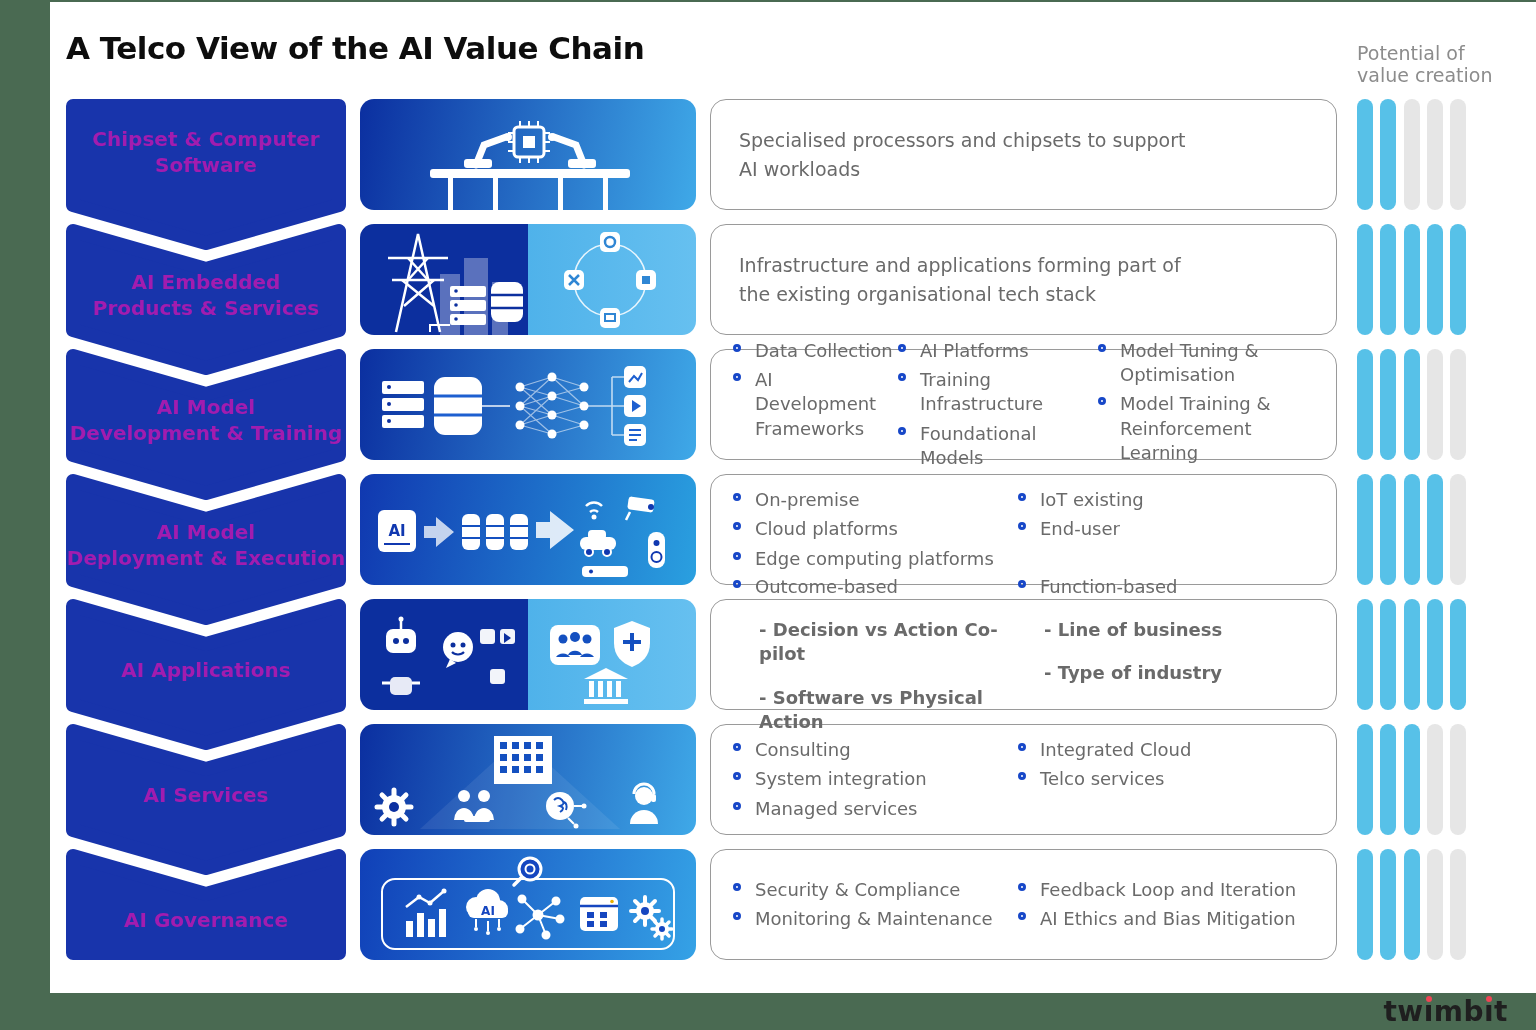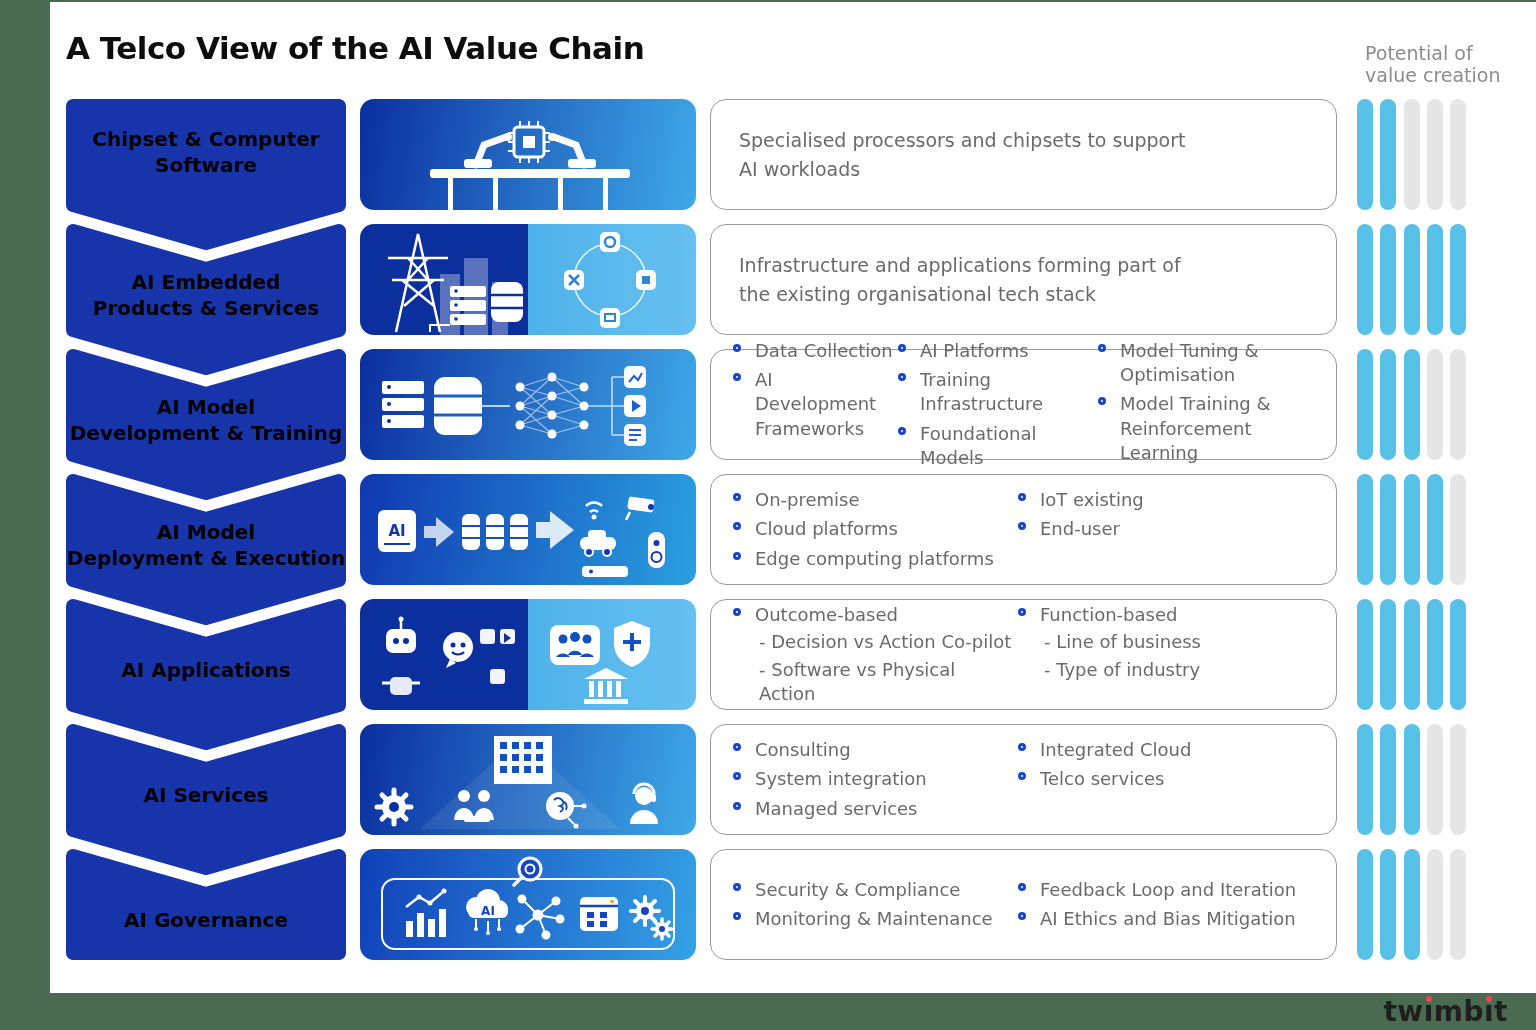--- a/index.html
+++ b/index.html
@@ -4,48 +4,48 @@
 <style>
   :root{
     --band:#4a6a52; --chev:#1834ab; --bar-blue:#57c1e8; --bar-gray:#e6e6e6;
     --bullet:#1747c8; --txt:#6a6a6a; --cap:#8c8c8c;
   }
   *{margin:0;padding:0;box-sizing:border-box;}
   html,body{width:1536px;height:1030px;overflow:hidden;}
   body{background:var(--band);font-family:"DejaVu Sans","Liberation Sans",sans-serif;position:relative;}
   .card{position:absolute;left:50px;top:2px;right:0;bottom:37px;background:#fff;}
   .title{position:absolute;left:16px;top:28px;font-size:31px;font-weight:bold;color:#0d0d0d;letter-spacing:-.5px;}
-  .value-caption{position:absolute;left:1307px;top:40px;font-size:19px;line-height:1.18;color:var(--cap);margin-left:8px;}
+  .value-caption{position:absolute;left:1307px;top:40px;font-size:19px;line-height:1.18;color:var(--cap);}
   .rows{position:absolute;left:16px;top:97px;}
   .row{display:flex;align-items:stretch;height:111px;margin-bottom:14px;}
   
   .chev{position:relative;width:280px;height:111px;flex:0 0 280px;}
   .chev svg{position:absolute;left:0;top:0;overflow:visible;}
   .chev-label{position:absolute;left:0;top:0;width:100%;height:100%;display:flex;flex-direction:column;
-    align-items:center;justify-content:center;color:#000000;font-weight:bold;font-size:20px;line-height:1.3;text-align:center;}
+    align-items:center;justify-content:center;color:#a21caf;font-weight:bold;font-size:20px;line-height:1.3;text-align:center;}
   .chev.notched .chev-label{padding-top:30px;}
   .chev.first .chev-label{padding-bottom:6px;}
   
   .illus{position:relative;width:336px;flex:0 0 336px;margin-left:14px;border-radius:14px;overflow:hidden;}
   .g1{background:linear-gradient(100deg,#0b2fa0,#3fa9e8);}
   .gsplit{background:linear-gradient(90deg,#0c2f9e 0%,#0c2f9e 50%,#4fb2ea 50%,#66c0f0 100%);}
   .g4{background:linear-gradient(100deg,#1038b0,#2aa0e0);}
   .g7{background:linear-gradient(100deg,#1040b8,#35a2e6);}
   .illus svg{position:absolute;left:0;top:0;}
   
   .desc{width:627px;flex:0 0 627px;margin-left:14px;border:1.5px solid #9a9a9a;border-radius:16px;
     background:#fff;color:var(--txt);display:flex;align-items:center;padding:24px 20px;}
   .desc p{font-size:19px;line-height:1.5;max-width:470px;padding-left:8px;}
   .cols{display:flex;width:100%;}
   ul.col{list-style:none;}
   .col{width:270px;flex:0 0 auto;}
   .col.w165{width:165px}.col.w200{width:200px}.col.w235{width:235px}.col.w285{width:285px}.col.last{width:auto;flex:1;}
   .col li{position:relative;padding-left:24px;font-size:18px;line-height:1.35;margin:5px 0;}
   .col li .dot{position:absolute;left:2px;top:5px;width:8px;height:8px;border:3px solid var(--bullet);border-radius:50%;}
-  .col li .sub{padding-left:4px;font-size:18px;line-height:1.35;margin-top:3px;color:var(--txt);}
+  .col li .sub{padding-left:4px;font-size:18px;line-height:1.35;margin-top:19px;color:var(--txt);font-weight:bold;}
   
   .bars{width:109px;flex:0 0 109px;margin-left:20px;display:flex;justify-content:space-between;}
   .bars .bar{width:16px;height:111px;border-radius:8px;background:var(--bar-gray);}
   .bars .bar.filled{background:var(--bar-blue);}
   
   .brand{position:absolute;right:28px;bottom:2px;font-size:28px;font-weight:bold;color:#1f1f1f;letter-spacing:.5px;}
   .brand .i{position:relative;}
   .brand .i::before{content:"";position:absolute;left:2px;top:1px;width:6px;height:6px;border-radius:50%;background:#ef4655;}
   svg text{font-family:"DejaVu Sans",sans-serif;font-weight:bold;}
 </style>

